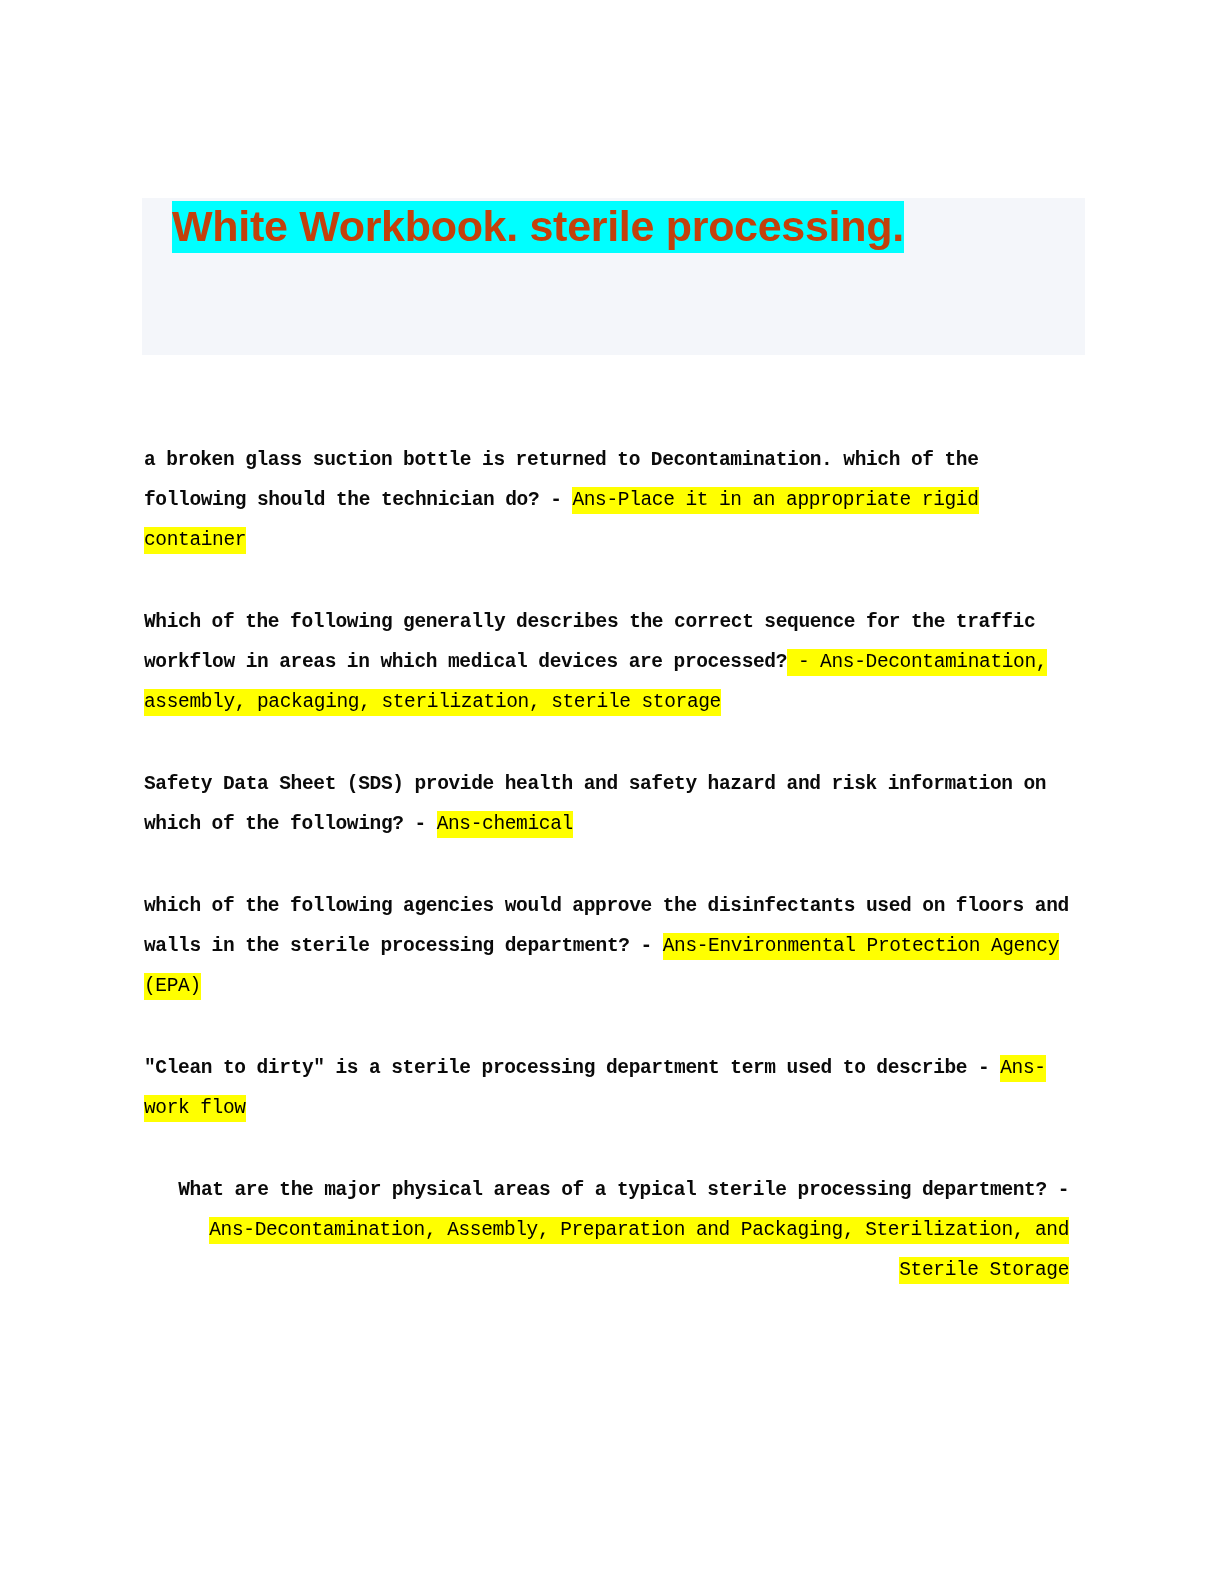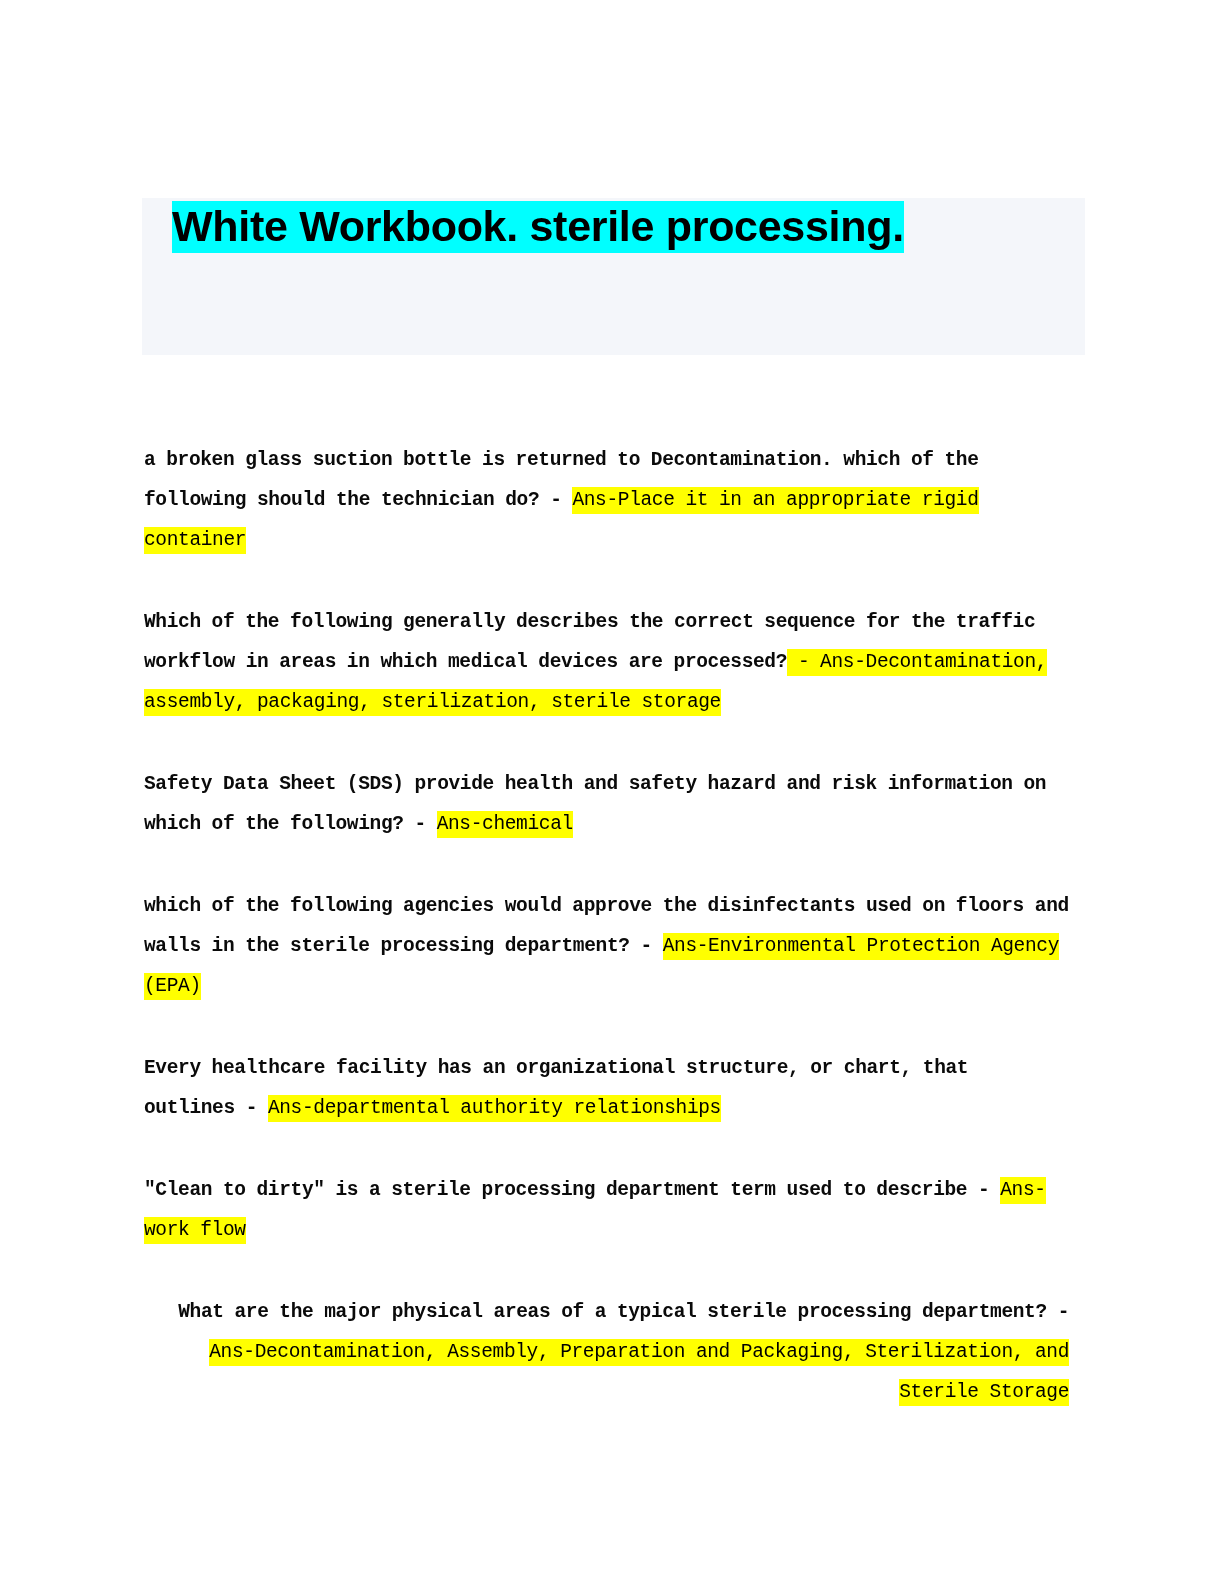--- a/index.html
+++ b/index.html
@@ -39,21 +39,21 @@
     position: absolute;
     left: 144px;
     top: 198px;
     width: 950px;
     margin: 0;
     font-family: "Liberation Sans", "DejaVu Sans", sans-serif;
     font-size: 43px;
     font-weight: bold;
     line-height: 57px;
     letter-spacing: -0.3px;
-    color: #000000;
+    color: #c2410c;
     padding-left: 28px;
   }
   .doc-title .hl-cyan {
     background: #00ffff;
     padding: 1px 0 3px 0;
     box-decoration-break: clone;
     -webkit-box-decoration-break: clone;
   }
 
   
@@ -102,21 +102,20 @@
 
     <p class="qa-block"><span class="q">a broken glass suction bottle is returned to Decontamination. which of the following should the technician do? - </span><span class="a">Ans-Place it in an appropriate rigid container</span></p>
 
     <p class="qa-block"><span class="q">Which of the following generally describes the correct sequence for the traffic workflow in areas in which medical devices are processed?</span><span class="a"> - Ans-Decontamination, assembly, packaging, sterilization, sterile storage</span></p>
 
     <p class="qa-block"><span class="q">Safety Data Sheet (SDS) provide health and safety hazard and risk information on which of the following? - </span><span class="a">Ans-chemical</span></p>
 
 
     <p class="qa-block"><span class="q">which of the following agencies would approve the disinfectants used on floors and walls in the sterile processing department? - </span><span class="a">Ans-Environmental Protection Agency (EPA)</span></p>
 
-    <p class="qa-block"><span class="q">Every healthcare facility has an organizational structure, or chart, that outlines - </span><span class="a">Ans-departmental authority relationships</span></p>
 
     <p class="qa-block"><span class="q">"Clean to dirty" is a sterile processing department term used to describe - </span><span class="a">Ans-work flow</span></p>
 
     <p class="qa-block"><span class="q">What are the major physical areas of a typical sterile processing department? - </span><span class="a">Ans-Decontamination, Assembly, Preparation and Packaging, Sterilization, and Sterile Storage</span></p>
 
   </div>
 
 </div>
 
 </body></html>

